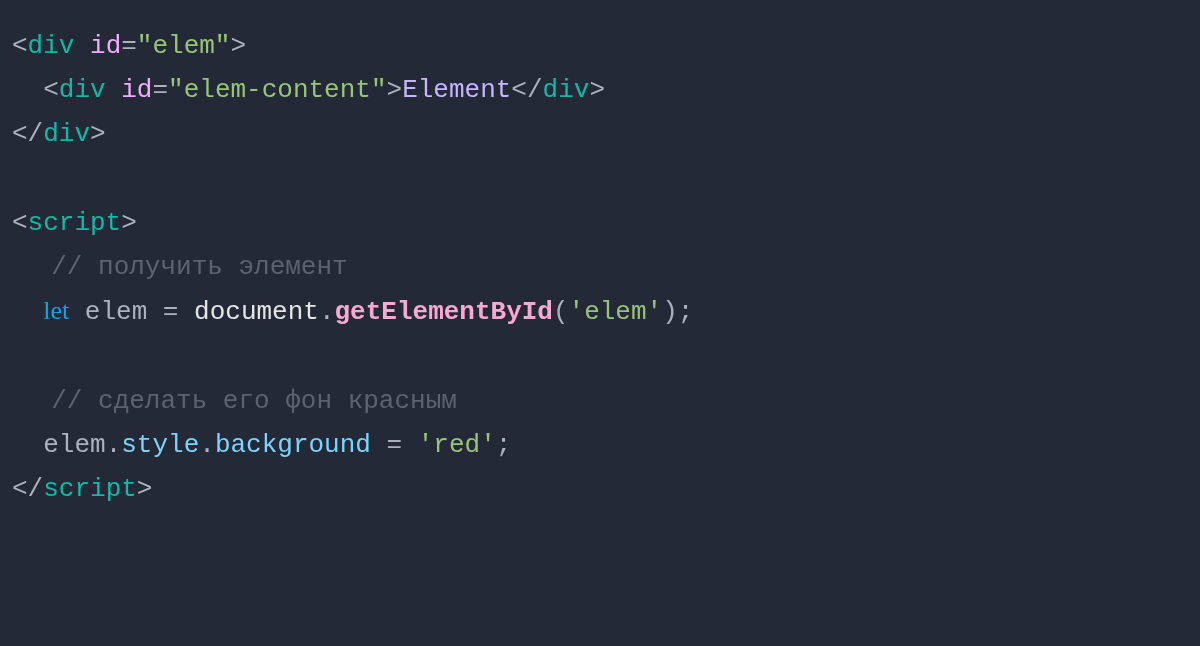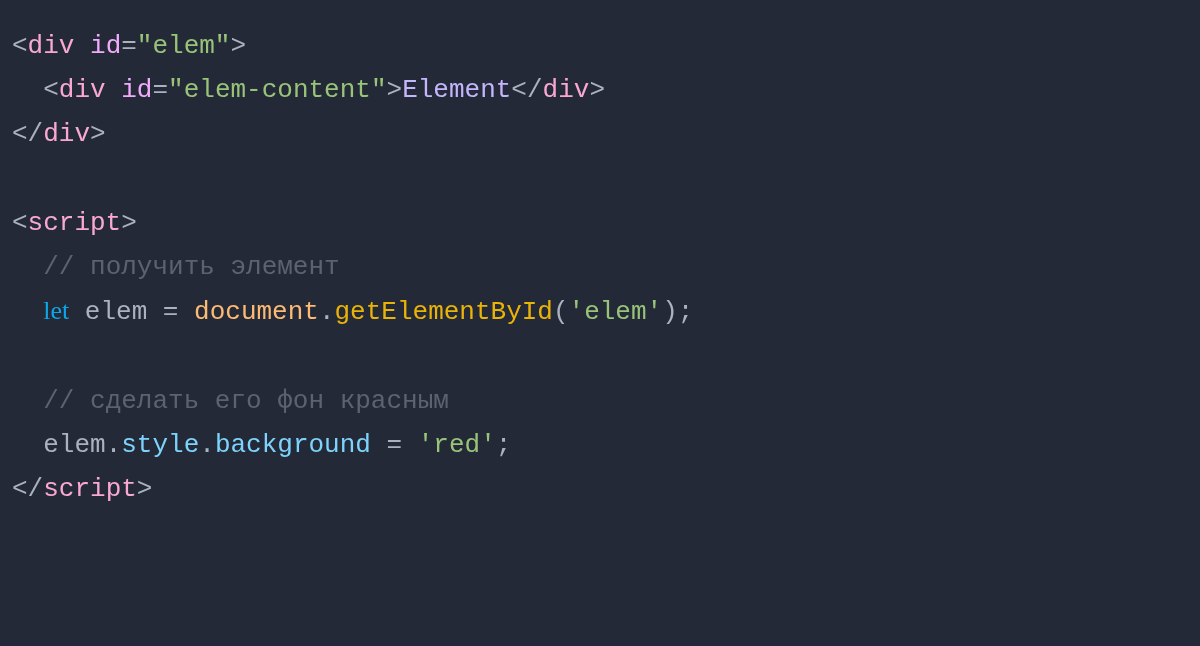--- a/index.html
+++ b/index.html
@@ -10,28 +10,28 @@
       line-height: 1.7;
       padding: 24px 12px;
       color: #abb2bf;
       width: 1200px;
       height: 646px;
       overflow: hidden;
     }
     .code-block { white-space: pre; }
     .line { display: block; }
     .punct { color: #abb2bf; }
-    .tag { color: #f9a8d4; }
+    .tag { color: #14b8a6; }
     .attr-name { color: #f0abfc; }
     .attr-eq { color: #abb2bf; }
     .string { color: #98c379; }
     .text { color: #c4b5fd; }
-    .comment { color: #5c6370; }
+    .comment { color: #5c6370; margin-left: 8px; }
     .keyword { color: #0ea5e9; font-family: Liberation Serif, serif; }
     .variable { color: #abb2bf; }
-    .object { color: #fdba74; }
-    .method { color: #eab308; }
+    .object { color: #e5e5e5; }
+    .method { color: #f9a8d4; font-weight: bold; }
     .property { color: #7dd3fc; }
   </style>
 </head>
 <body>
 
 <div class="code-block"><span class="line"><span class="punct">&lt;</span><span class="tag">div</span><span> </span><span class="attr-name">id</span><span class="attr-eq">=</span><span class="string">"elem"</span><span class="punct">&gt;</span></span><span class="line"><span>  </span><span class="punct">&lt;</span><span class="tag">div</span><span> </span><span class="attr-name">id</span><span class="attr-eq">=</span><span class="string">"elem-content"</span><span class="punct">&gt;</span><span class="text">Element</span><span class="punct">&lt;/</span><span class="tag">div</span><span class="punct">&gt;</span></span><span class="line"><span class="punct">&lt;/</span><span class="tag">div</span><span class="punct">&gt;</span></span><span class="line"> </span><span class="line"><span class="punct">&lt;</span><span class="tag">script</span><span class="punct">&gt;</span></span><span class="line"><span>  </span><span class="comment">// получить элемент</span></span><span class="line"><span>  </span><span class="keyword">let</span><span> </span><span class="variable">elem</span><span> </span><span class="punct">=</span><span> </span><span class="object">document</span><span class="punct">.</span><span class="method">getElementById</span><span class="punct">(</span><span class="string">'elem'</span><span class="punct">)</span><span class="punct">;</span></span><span class="line"> </span><span class="line"><span>  </span><span class="comment">// сделать его фон красным</span></span><span class="line"><span>  </span><span class="variable">elem</span><span class="punct">.</span><span class="property">style</span><span class="punct">.</span><span class="property">background</span><span> </span><span class="punct">=</span><span> </span><span class="string">'red'</span><span class="punct">;</span></span><span class="line"><span class="punct">&lt;/</span><span class="tag">script</span><span class="punct">&gt;</span></span></div>
 
 </body></html>

